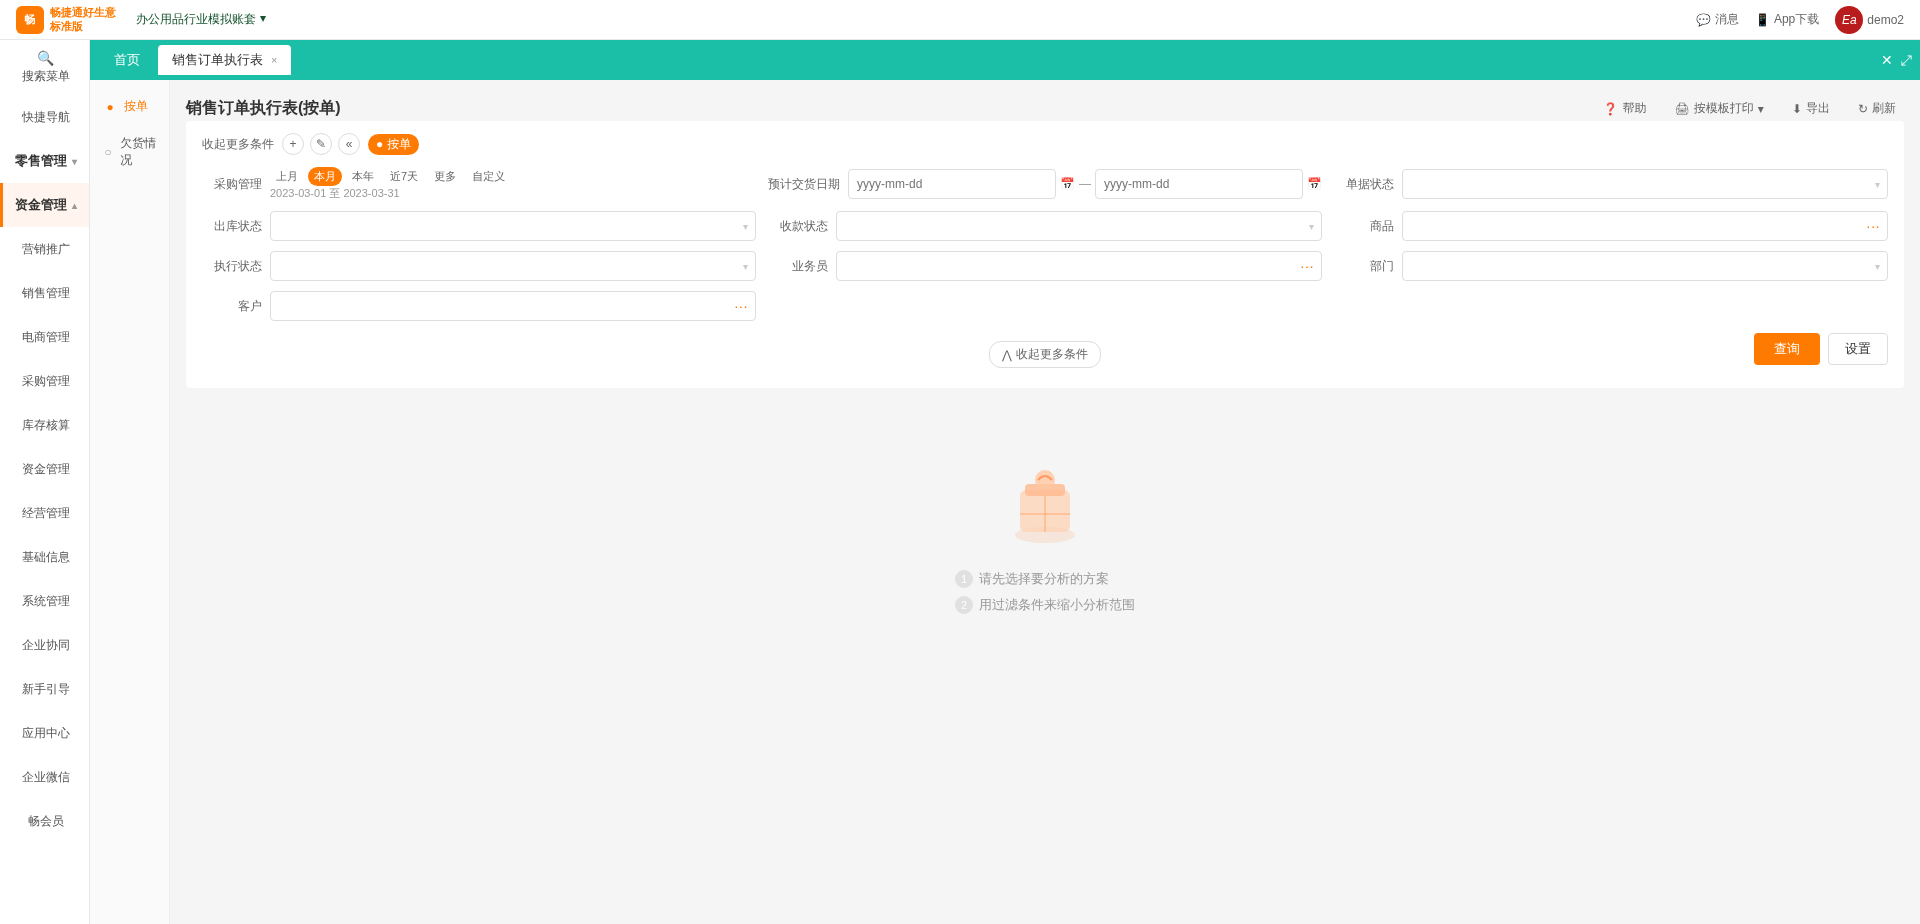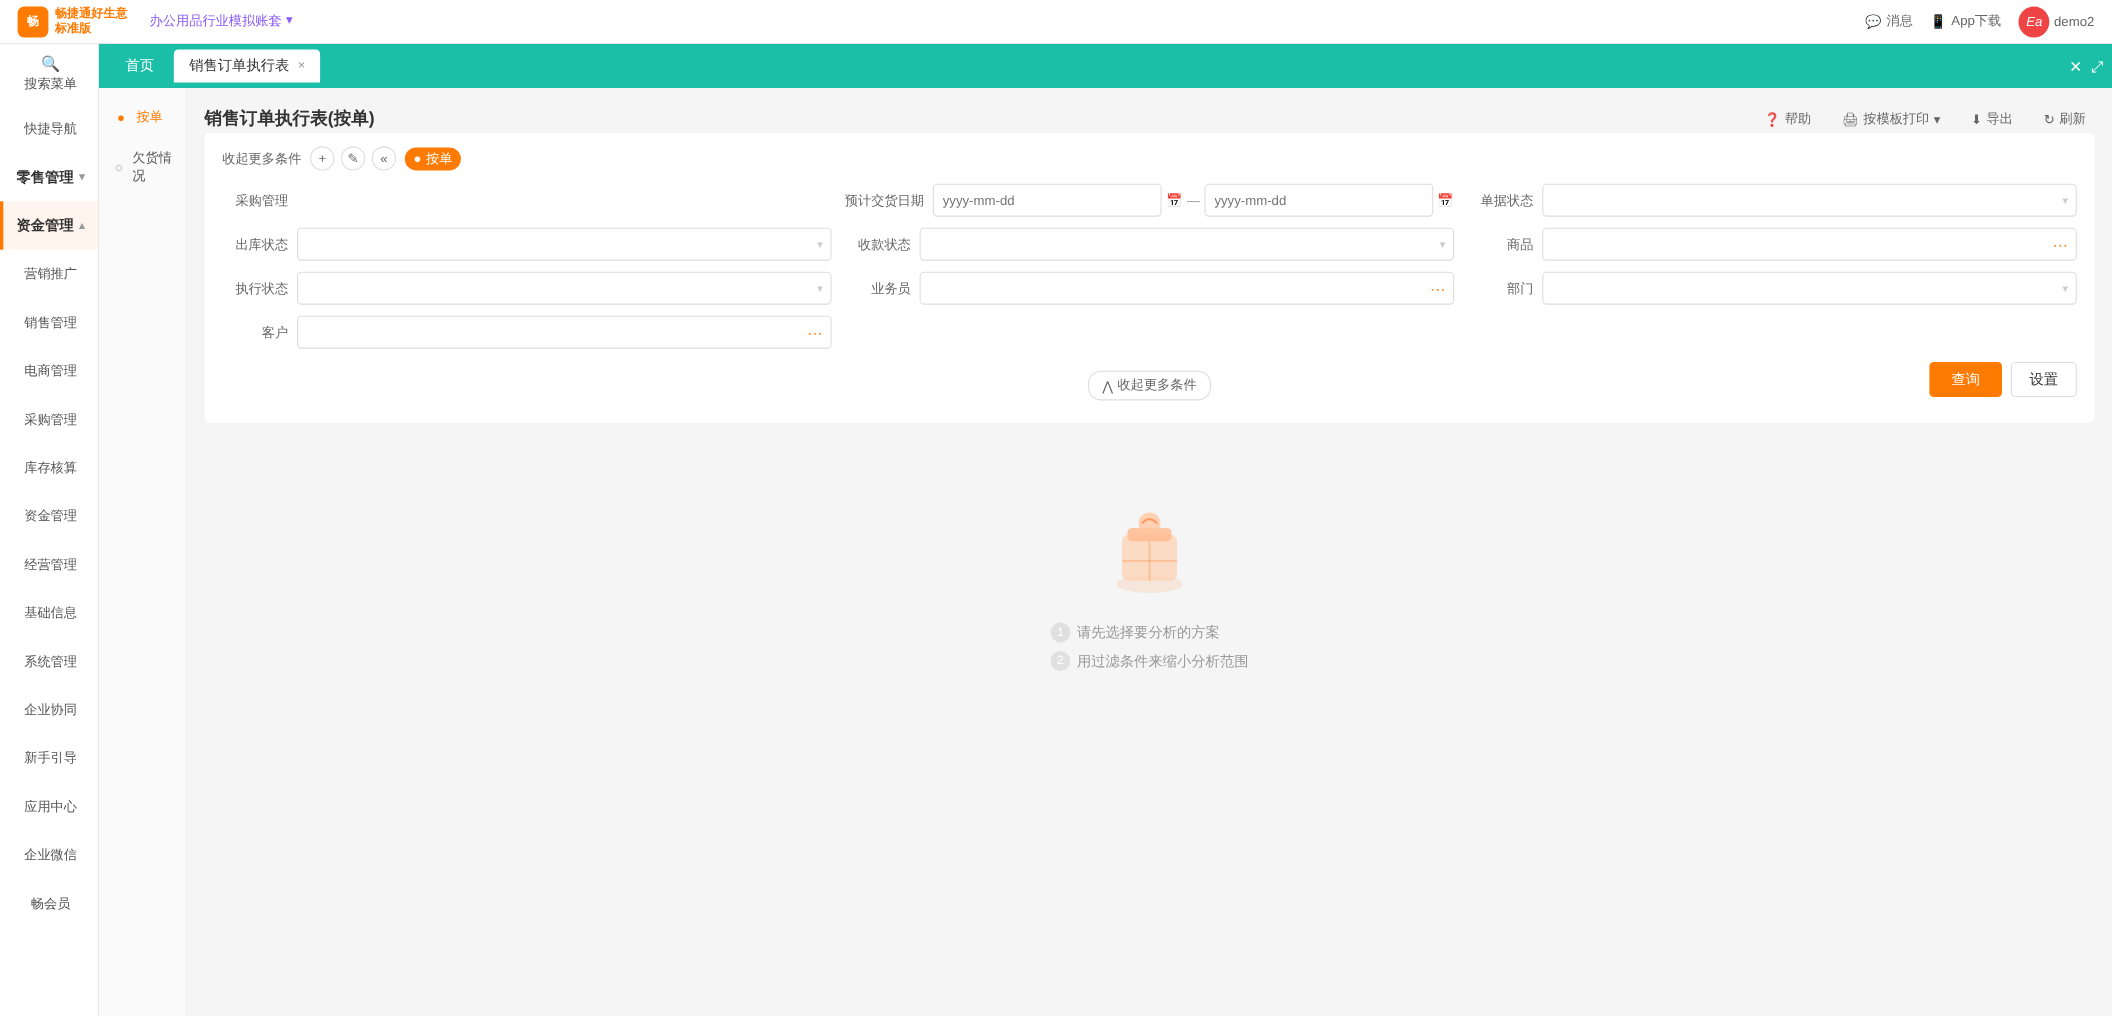--- a/index.html
+++ b/index.html
@@ -13,24 +13,24 @@
       align-items: center;
       justify-content: space-between;
       padding: 0 16px;
       border-bottom: 1px solid #e8e8e8;
       flex-shrink: 0;
     }
     .top-bar-left { display: flex; align-items: center; gap: 8px; }
     .logo-area { display: flex; align-items: center; gap: 6px; }
     .logo-icon { width: 28px; height: 28px; background: #ff7a00; border-radius: 6px; display: flex; align-items: center; justify-content: center; color: #fff; font-size: 14px; font-weight: bold; }
     .logo-text { font-size: 11px; color: #ff7a00; font-weight: bold; line-height: 1.2; }
-    .company-selector { display: flex; gap: 4px; font-size: 12px; color: #8b5cf6; cursor: pointer; margin-left: 12px; }
+    .company-selector { display: flex; gap: 4px; font-size: 12px; color: #14532d; cursor: pointer; margin-left: 12px; }
     .top-bar-right { display: flex; align-items: center; gap: 16px; }
     .top-bar-action { display: flex; align-items: center; gap: 4px; font-size: 12px; color: #666; cursor: pointer; }
-    .avatar { width: 28px; height: 28px; background: #ef4444; border-radius: 50%; display: flex; align-items: center; justify-content: center; color: #fff; font-size: 12px; font-style: italic; }
+    .avatar { width: 28px; height: 28px; background: #b91c1c; border-radius: 50%; display: flex; align-items: center; justify-content: center; color: #fff; font-size: 12px; font-style: italic; }
 
     
     .main-layout { display: flex; flex: 1; overflow: hidden; }
 
     
     .sidebar {
       width: 90px;
       background: #fff;
       border-right: 1px solid #e8e8e8;
       display: flex;
@@ -315,20 +315,29 @@
               </div>
             </div>
 
             <div class="filter-rows">
 
               <div class="filter-row">
 
                 <div class="filter-field">
                   <span class="filter-label">采购管理</span>
                   <div style="flex:1;">
+                    <div class="date-quick-btns">
+                      <span class="date-quick-btn">上月</span>
+                      <span class="date-quick-btn active">本月</span>
+                      <span class="date-quick-btn">本年</span>
+                      <span class="date-quick-btn">近7天</span>
+                      <span class="date-quick-btn">更多</span>
+                      <span class="date-quick-btn">自定义</span>
+                    </div>
+                    <div class="date-range-text">2023-03-01 至 2023-03-31</div>
                   </div>
                 </div>
 
                 <div class="filter-field">
                   <span class="filter-label">预计交货日期</span>
                   <div class="filter-date-wrap">
                     <input class="filter-date-input" placeholder="yyyy-mm-dd" style="">
                     <span class="filter-date-icon">📅</span>
                     <span class="filter-date-sep">—</span>
                     <input class="filter-date-input" placeholder="yyyy-mm-dd" style="">

